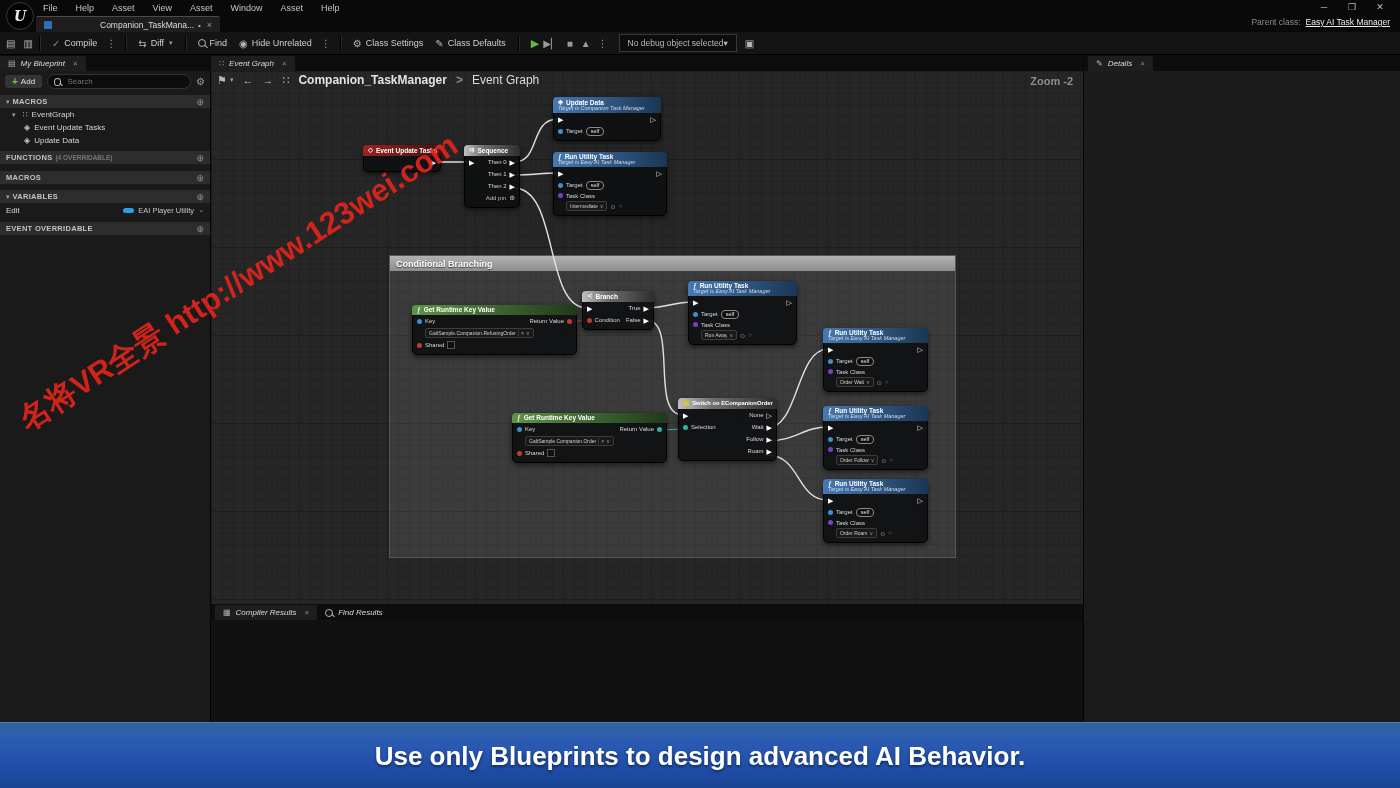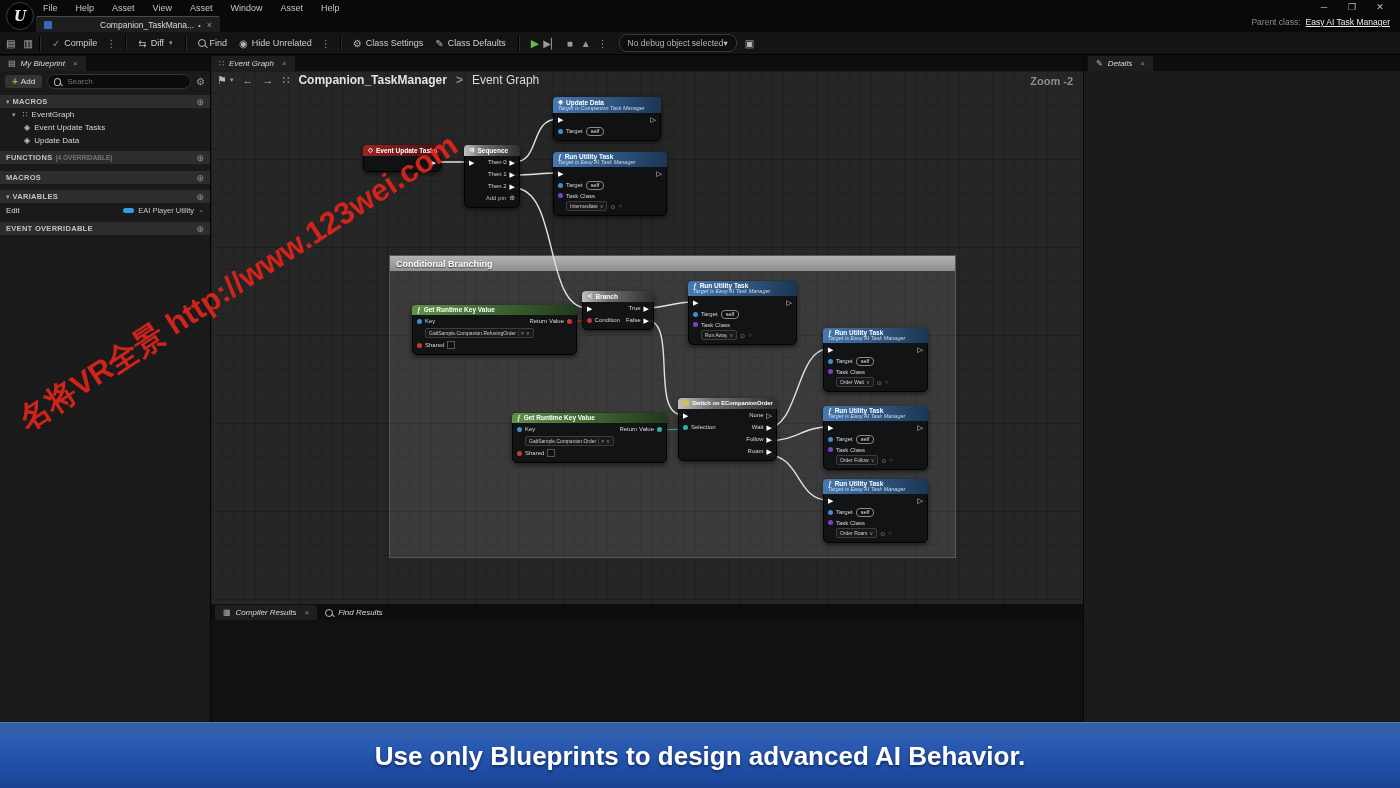--- a/index.html
+++ b/index.html
@@ -34,21 +34,21 @@
   
   .toolbar{position:absolute;left:0;top:32px;width:1400px;height:23px;background:#141414;
            border-bottom:1px solid #000;display:flex;align-items:center;padding-left:6px;box-sizing:border-box;}
   .tbtn{display:flex;align-items:center;gap:4px;padding:0 6px;height:18px;color:#cfcfcf;font-size:9px;}
   .ticon{font-size:10px;color:#b5b5b5;}
   .tsep{width:1px;height:15px;background:#000;box-shadow:1px 0 0 #2b2b2b;margin:0 6px;}
   .kebab{color:#9a9a9a;font-size:10px;padding:0 3px;}
   .play{color:#5fba46;font-size:11px;}
   .ctrl{color:#9a9a9a;font-size:10px;padding:0 4px;}
   .debug-dd{display:flex;align-items:center;gap:6px;background:#0d0d0d;border:1px solid #383838;
-            border-radius:8px;height:16px;padding:0 8px;margin-left:8px;}
+            border-radius:0;height:16px;padding:0 8px;margin-left:8px;}
   .debug-dd span{font-size:8.5px;color:#b9b9b9;}
   .lens{width:6px;height:6px;border:1.3px solid #b5b5b5;border-radius:50%;position:relative;display:inline-block;}
   .lens::after{content:"";position:absolute;width:4px;height:1.4px;background:#b5b5b5;
                right:-3px;bottom:-1px;transform:rotate(45deg);}
 
   
   .panel-tabbar{height:16px;background:#0d0d0d;display:flex;align-items:flex-end;}
   .panel-tab{background:#1e1e1e;height:15px;display:flex;align-items:center;gap:5px;padding:0 8px;
              border-radius:2px 2px 0 0;}
   .panel-tab .lbl{font-size:8px;color:#dadada;font-style:italic;}

